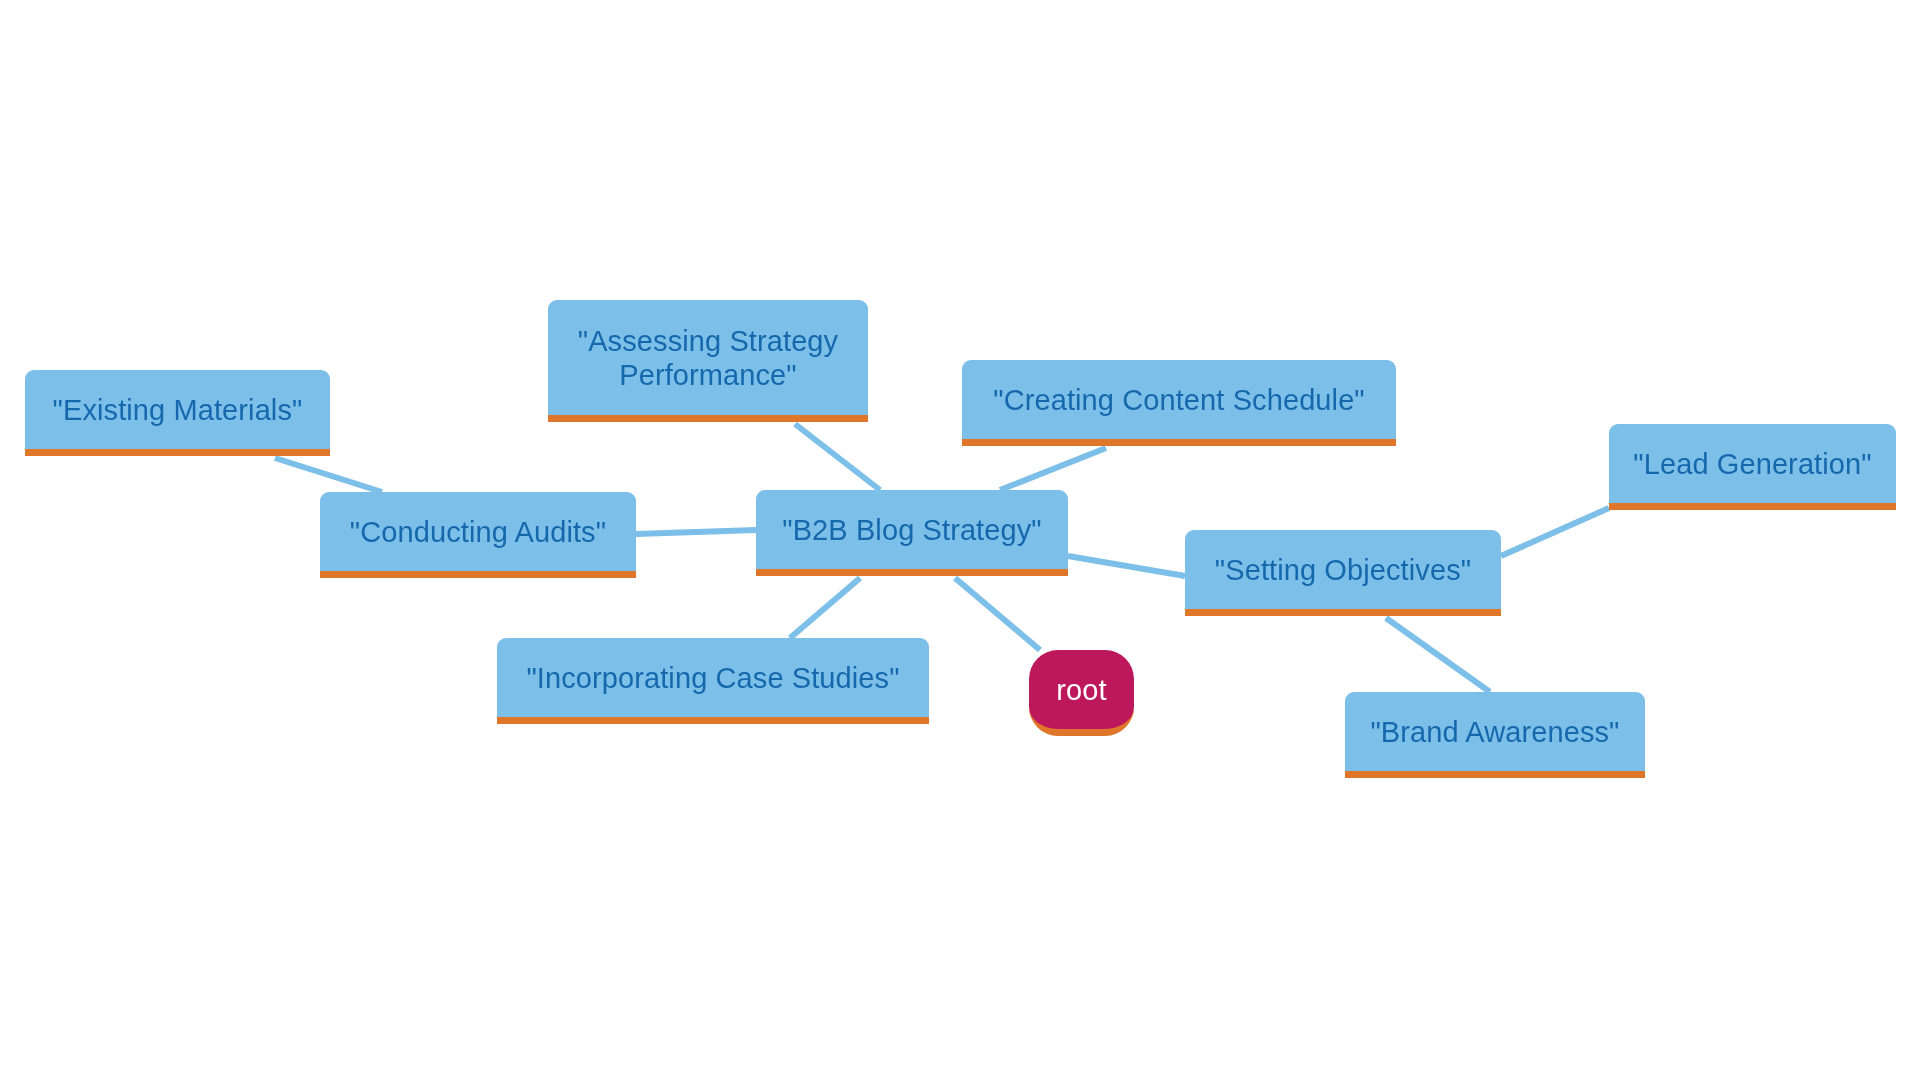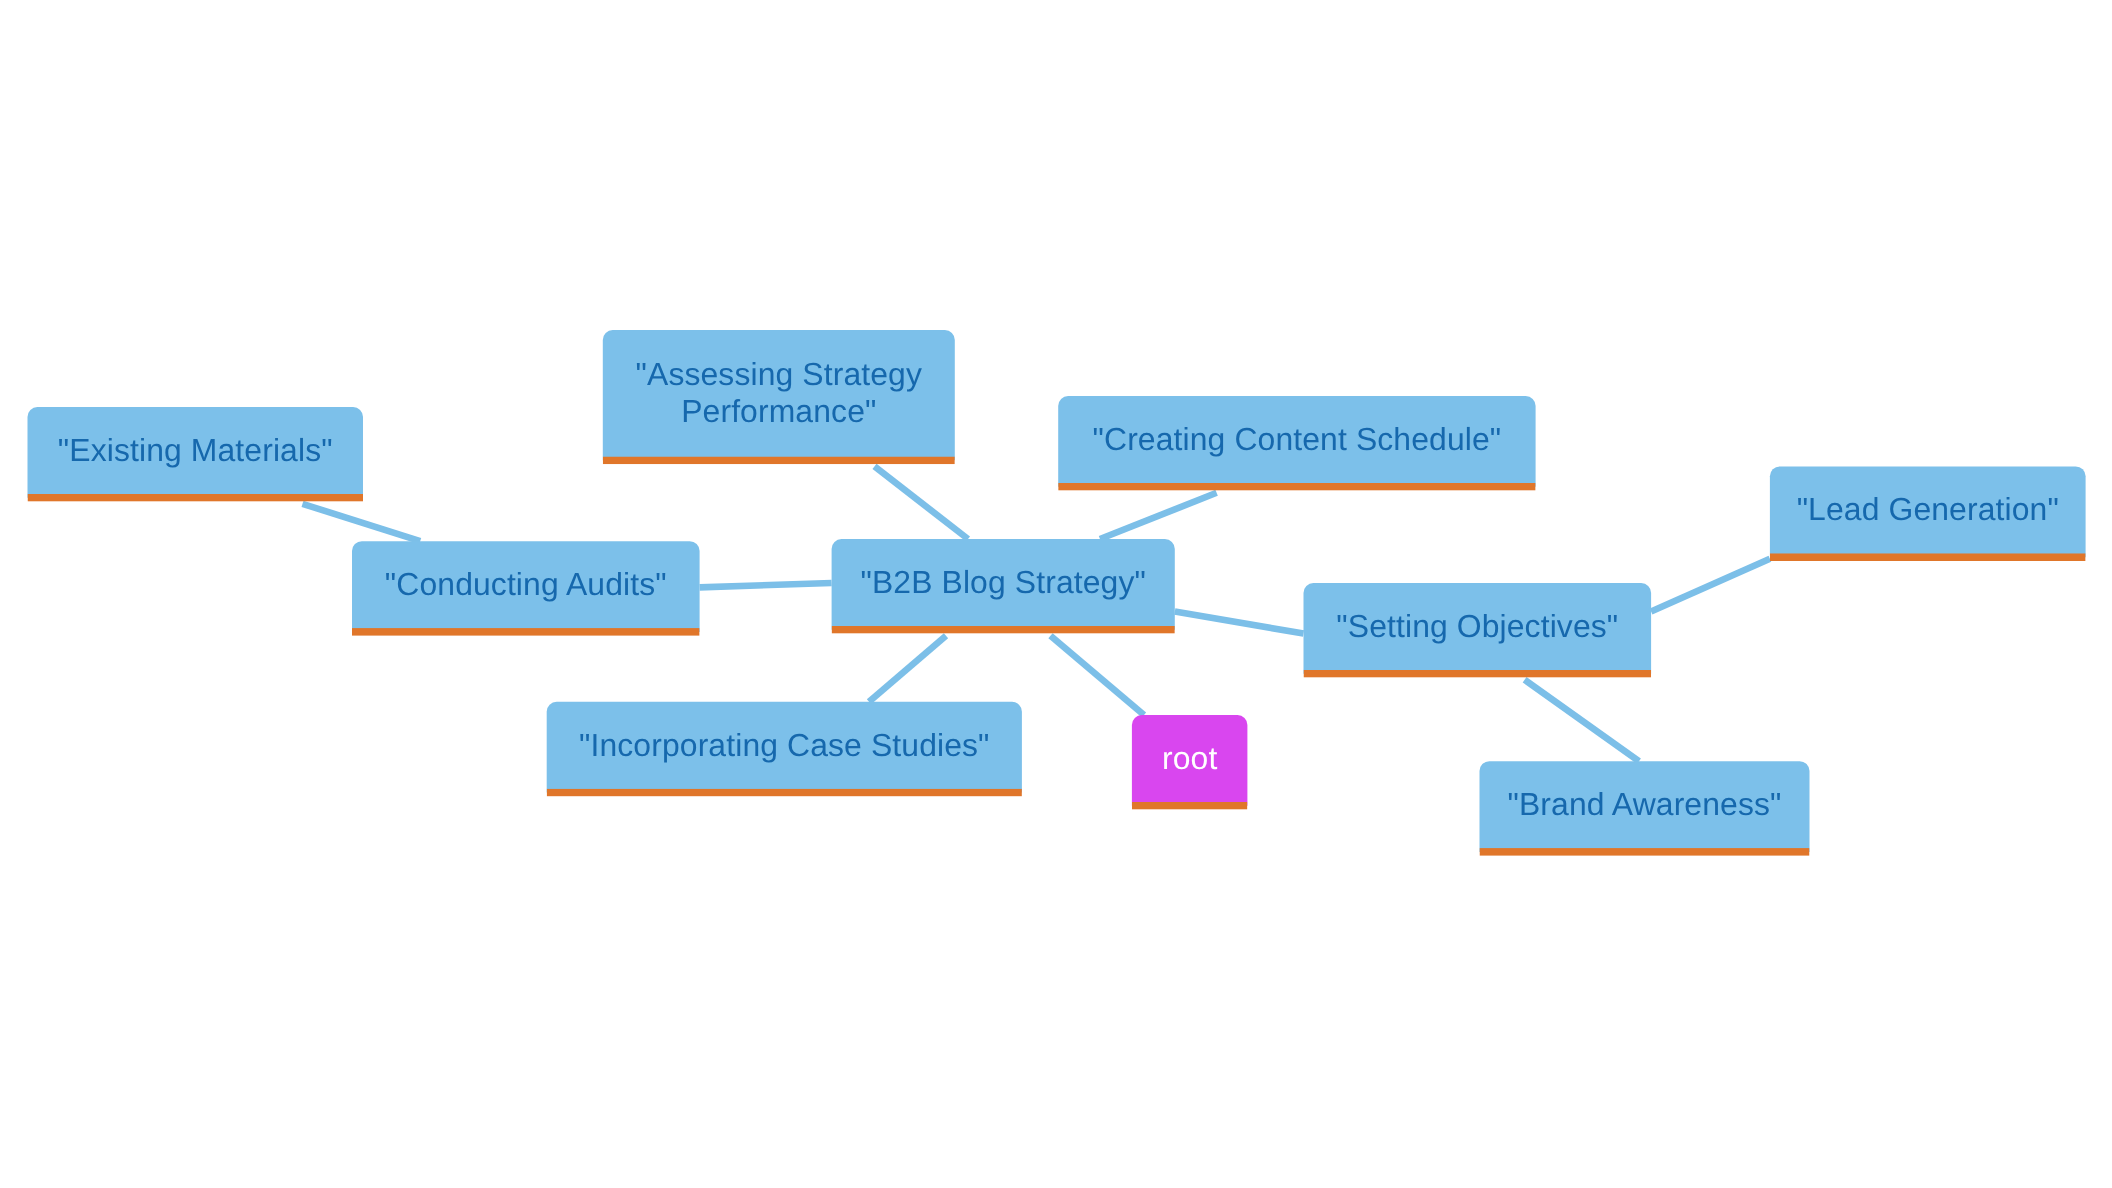--- a/index.html
+++ b/index.html
@@ -43,22 +43,23 @@
     font-size: 29px;
     line-height: 1.16;
     letter-spacing: 0.1px;
     padding: 2px 14px 0 14px;
     border-bottom: 7px solid #e0762a;
     white-space: pre-line;
     z-index: 2;
   }
 
   .node.root-node {
-    background: #d946ef;
+    background: #be185d;
     color: #ffffff;
+    border-radius: 29px;
   }
 
   .node-label {
     display: block;
     width: 100%;
   }
 </style>
 </head>
 <body>
 

